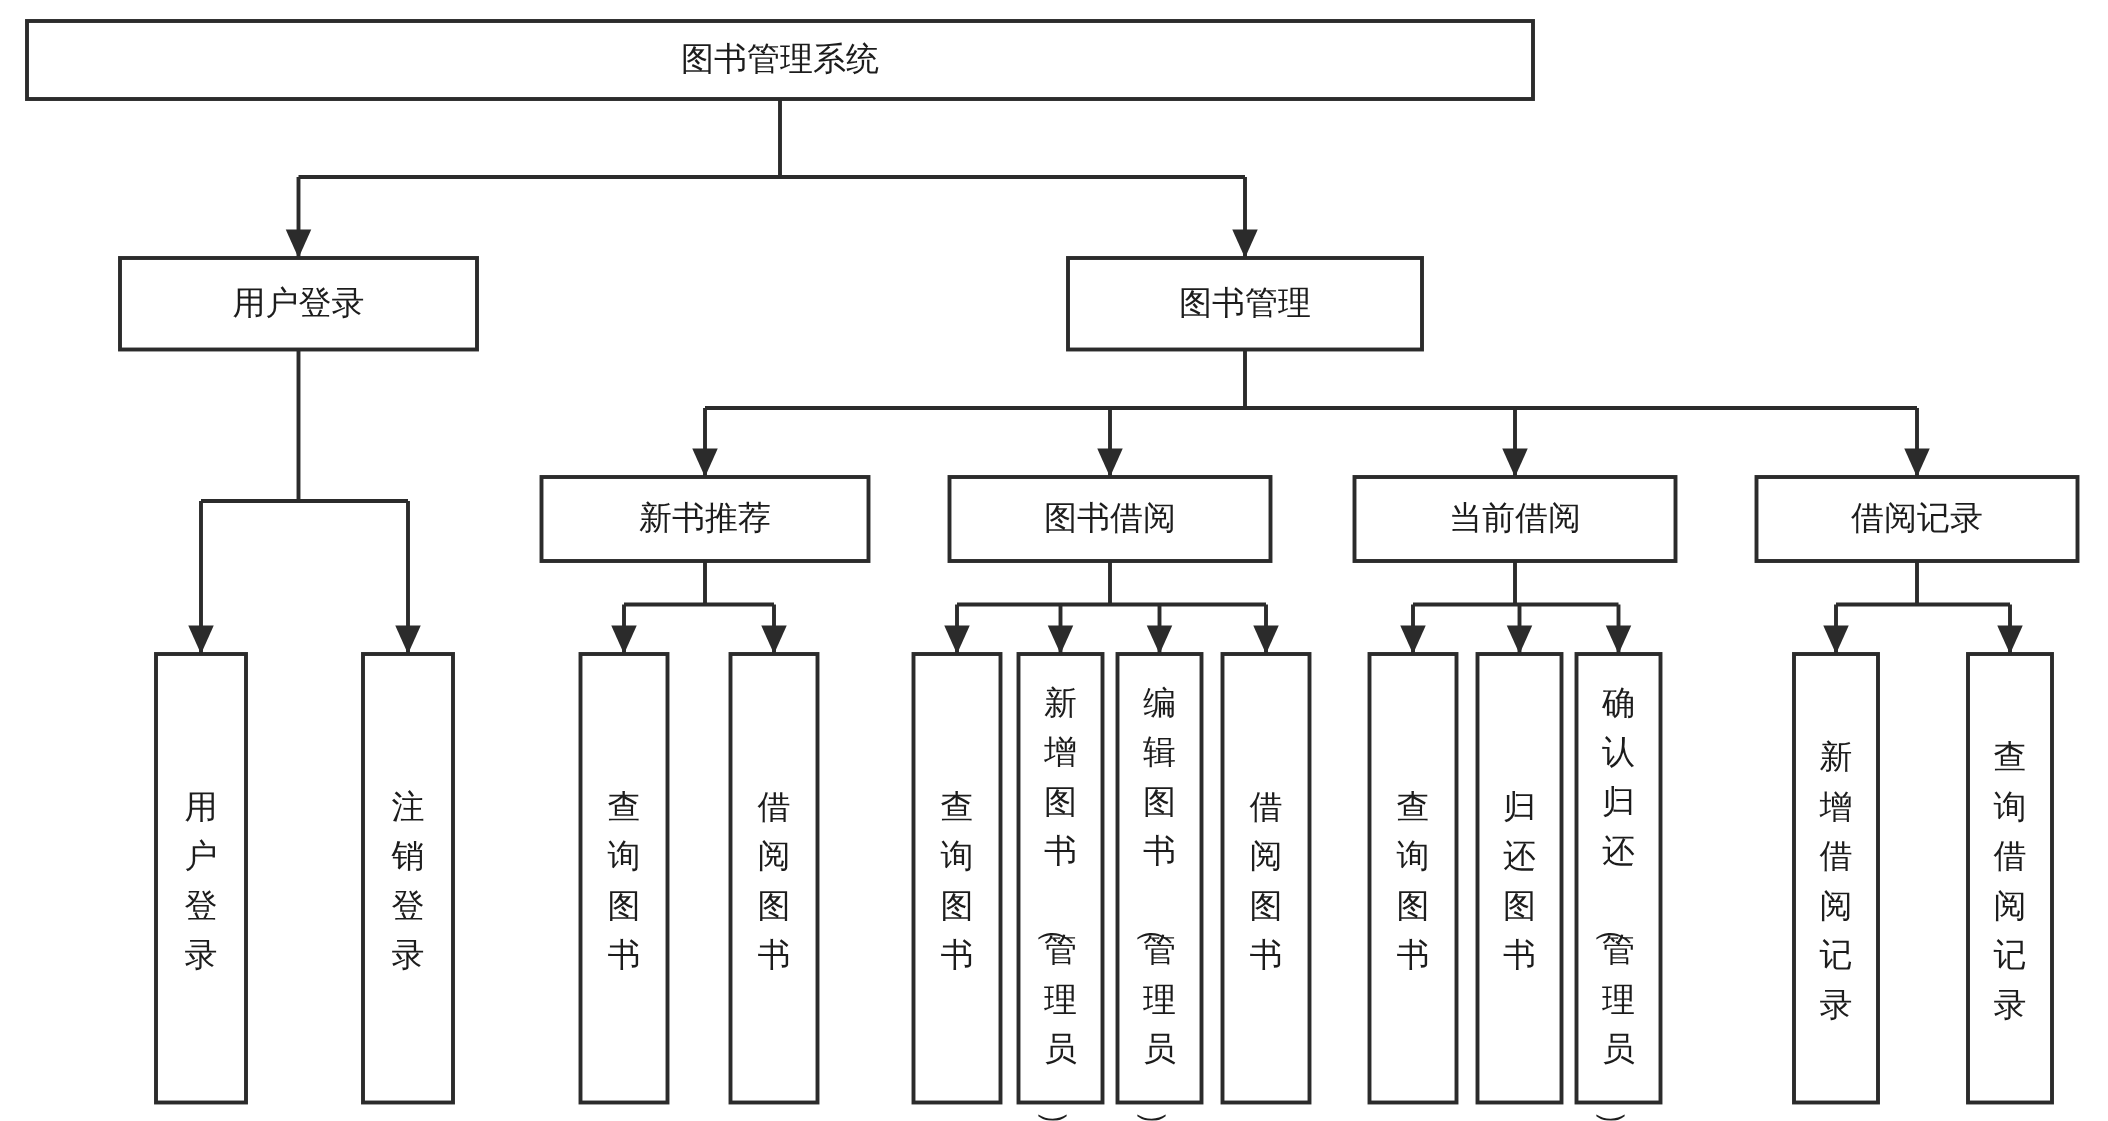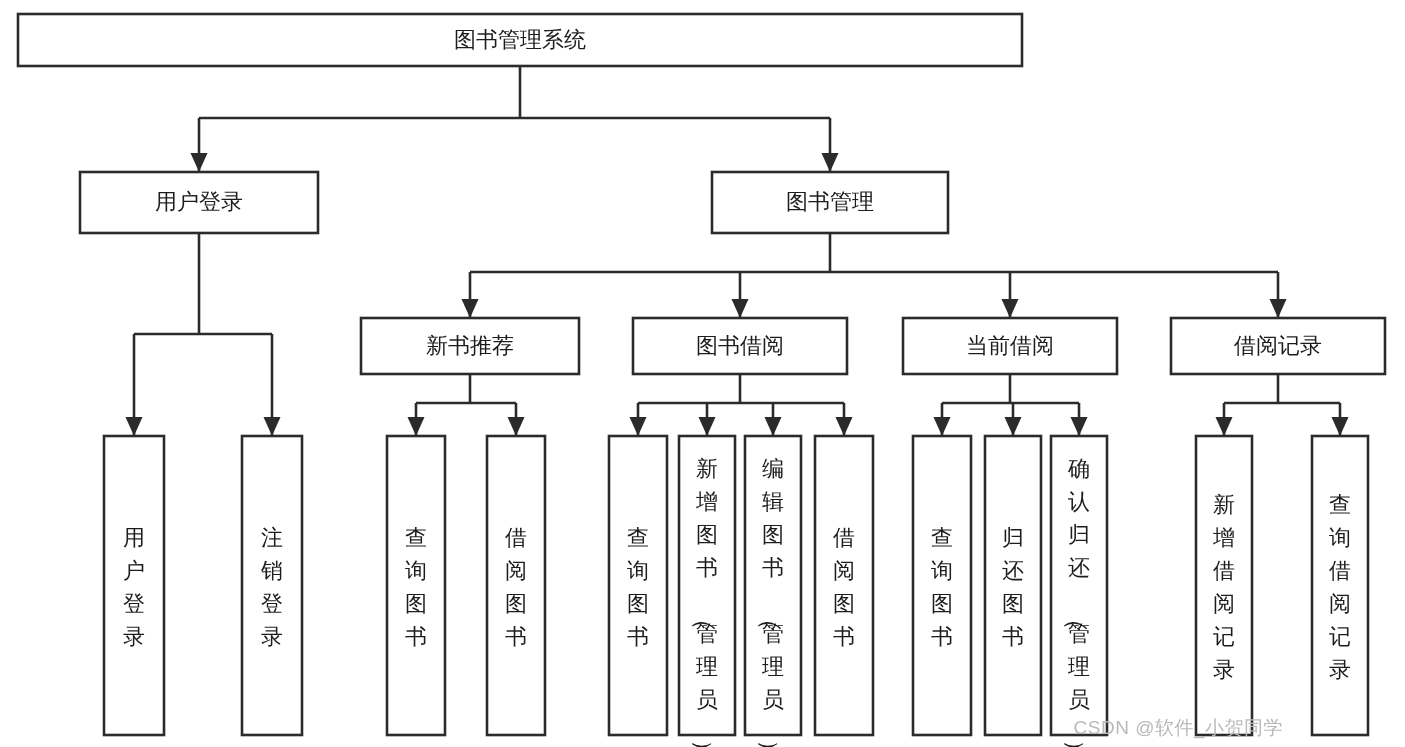--- a/index.html
+++ b/index.html
@@ -202,14 +202,13 @@
         <g>
           <rect x="1196" y="436" width="56" height="299" class="node-box"></rect>
           <text x="1224" y="512.24" class="node-label-v"><tspan x="1224" dy="0">新</tspan><tspan x="1224" dy="33">增</tspan><tspan x="1224" dy="33">借</tspan><tspan x="1224" dy="33">阅</tspan><tspan x="1224" dy="33">记</tspan><tspan x="1224" dy="33">录</tspan></text>
         </g>
         <g>
           <rect x="1312" y="436" width="56" height="299" class="node-box"></rect>
           <text x="1340" y="512.24" class="node-label-v"><tspan x="1340" dy="0">查</tspan><tspan x="1340" dy="33">询</tspan><tspan x="1340" dy="33">借</tspan><tspan x="1340" dy="33">阅</tspan><tspan x="1340" dy="33">记</tspan><tspan x="1340" dy="33">录</tspan></text>
         </g>
       </g>
   </svg>
-  <div class="watermark">CSDN @软件_小贺同学</div>
 </div>
 
 </body></html>

